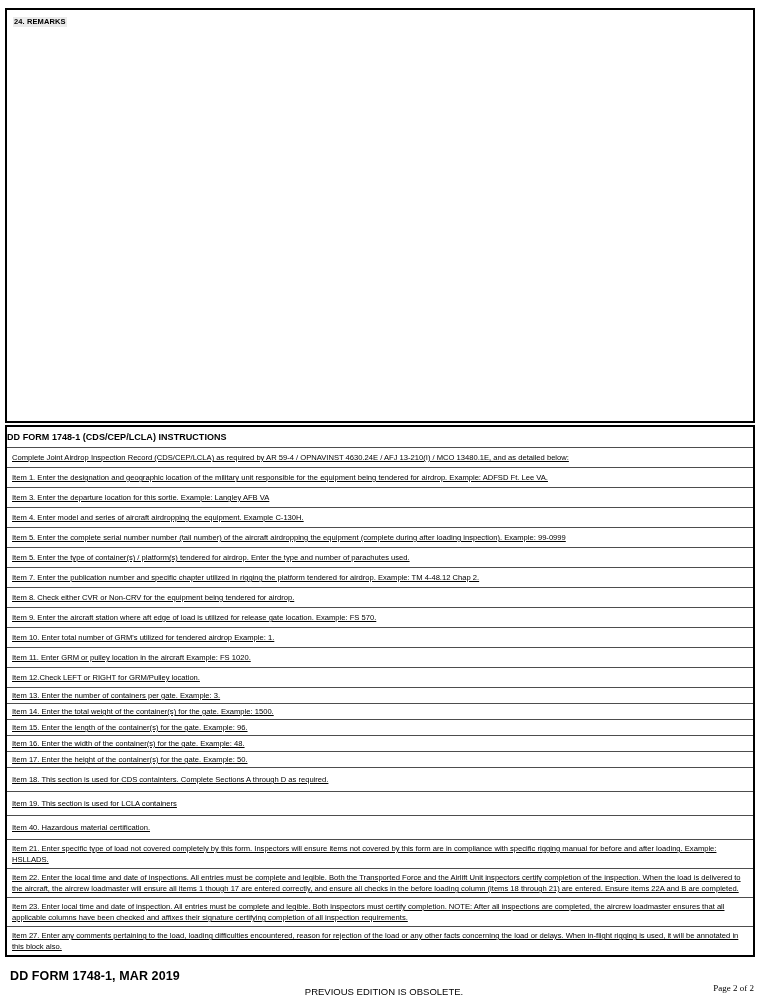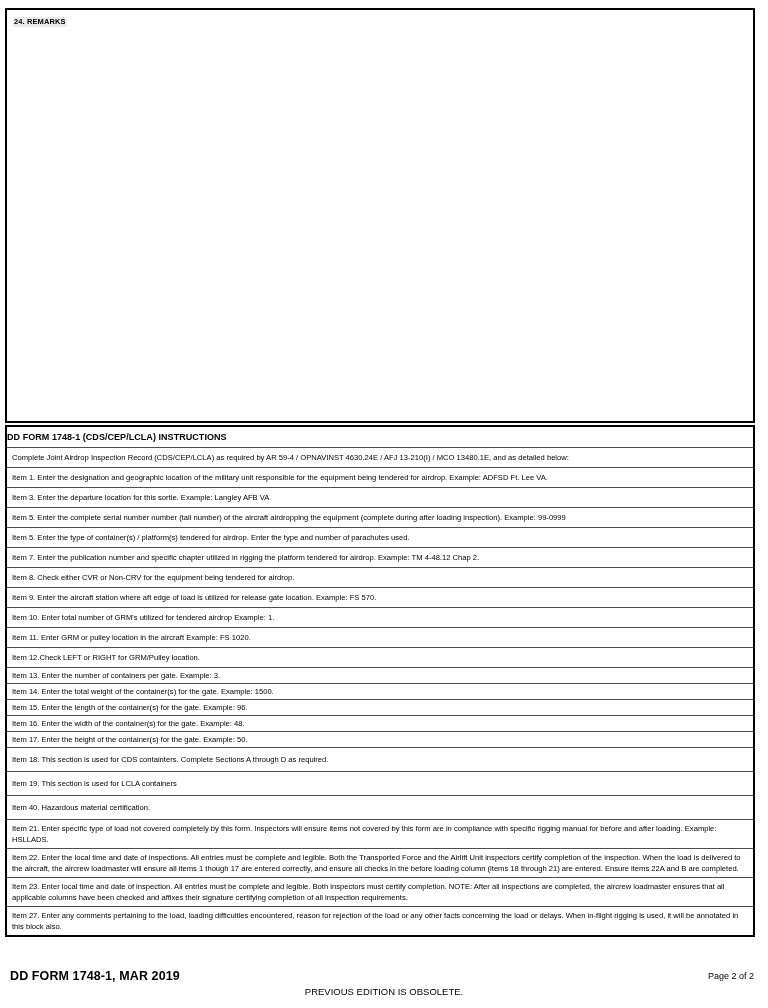--- a/index.html
+++ b/index.html
@@ -67,20 +67,21 @@
     border-bottom: 1.5px solid #4d4d4d;
     border-top: 2px solid #000000;
     letter-spacing: 0.05px;
   }
   .instr-row {
     font-size: 7.6px;
     line-height: 11px;
     padding: 4px 4px 4px 5px;
     border-bottom: 1.5px solid #4d4d4d;
     box-sizing: border-box;
+    text-decoration: underline;
   }
   .instr-row:last-child {
     border-bottom: none;
   }
   .instr-row.tight {
     padding-top: 2px;
     padding-bottom: 2px;
   }
   .instr-row.pad-lg {
     padding-top: 6px;
@@ -103,22 +104,23 @@
     position: absolute;
     left: 10px;
     top: 3px;
     font-size: 12.5px;
     font-weight: bold;
     letter-spacing: 0.1px;
   }
   .footer-right {
     position: absolute;
     right: 14px;
-    top: 5px;
+    top: 17px;
     font-size: 9px;
+    font-family: Liberation Serif, serif;
   }
   .footer-center {
     position: absolute;
     left: 0;
     top: 20px;
     width: 768px;
     text-align: center;
     font-size: 9.5px;
   }
 </style>
@@ -130,20 +132,21 @@
   <div class="remarks-box">
     <div class="remarks-label">24. REMARKS</div>
     <div class="remarks-fill"></div>
   </div>
 
   <div class="instr-table">
     <div class="instr-title">DD FORM 1748-1 (CDS/CEP/LCLA) INSTRUCTIONS</div>
     <div class="instr-row">Complete Joint Airdrop Inspection Record (CDS/CEP/LCLA) as required by AR 59-4 / OPNAVINST 4630.24E / AFJ 13-210(I) / MCO 13480.1E, and as detailed below:</div>
     <div class="instr-row">Item 1. Enter the designation and geographic location of the military unit responsible for the equipment being tendered for airdrop. Example: ADFSD Ft. Lee VA.</div>
     <div class="instr-row">Item 3. Enter the departure location for this sortie. Example: Langley AFB VA</div>
+    <div class="instr-row">Item 4. Enter model and series of aircraft airdropping the equipment. Example C-130H.</div>
     <div class="instr-row">Item 5. Enter the complete serial number number (tail number) of the aircraft airdropping the equipment (complete during after loading inspection). Example: 99-0999</div>
     <div class="instr-row">Item 5. Enter the type of container(s) / platform(s) tendered for airdrop. Enter the type and number  of parachutes used.</div>
     <div class="instr-row">Item 7. Enter the publication number and specific chapter utilized in rigging the platform tendered for airdrop. Example: TM 4-48.12 Chap 2.</div>
     <div class="instr-row">Item 8. Check either CVR or Non-CRV for the equipment being tendered for airdrop.</div>
     <div class="instr-row">Item 9. Enter the aircraft station where aft edge of load is utilized for release gate location. Example: FS 570.</div>
     <div class="instr-row">Item 10. Enter total number of GRM's utilized for tendered airdrop Example: 1.</div>
     <div class="instr-row">Item 11. Enter GRM or pulley location in the aircraft Example: FS 1020.</div>
     <div class="instr-row">Item 12.Check LEFT or RIGHT for GRM/Pulley location.</div>
     <div class="instr-row tight">Item 13. Enter the number of containers per gate. Example: 3.</div>
     <div class="instr-row tight">Item 14. Enter the total weight of the container(s) for the gate. Example: 1500.</div>

